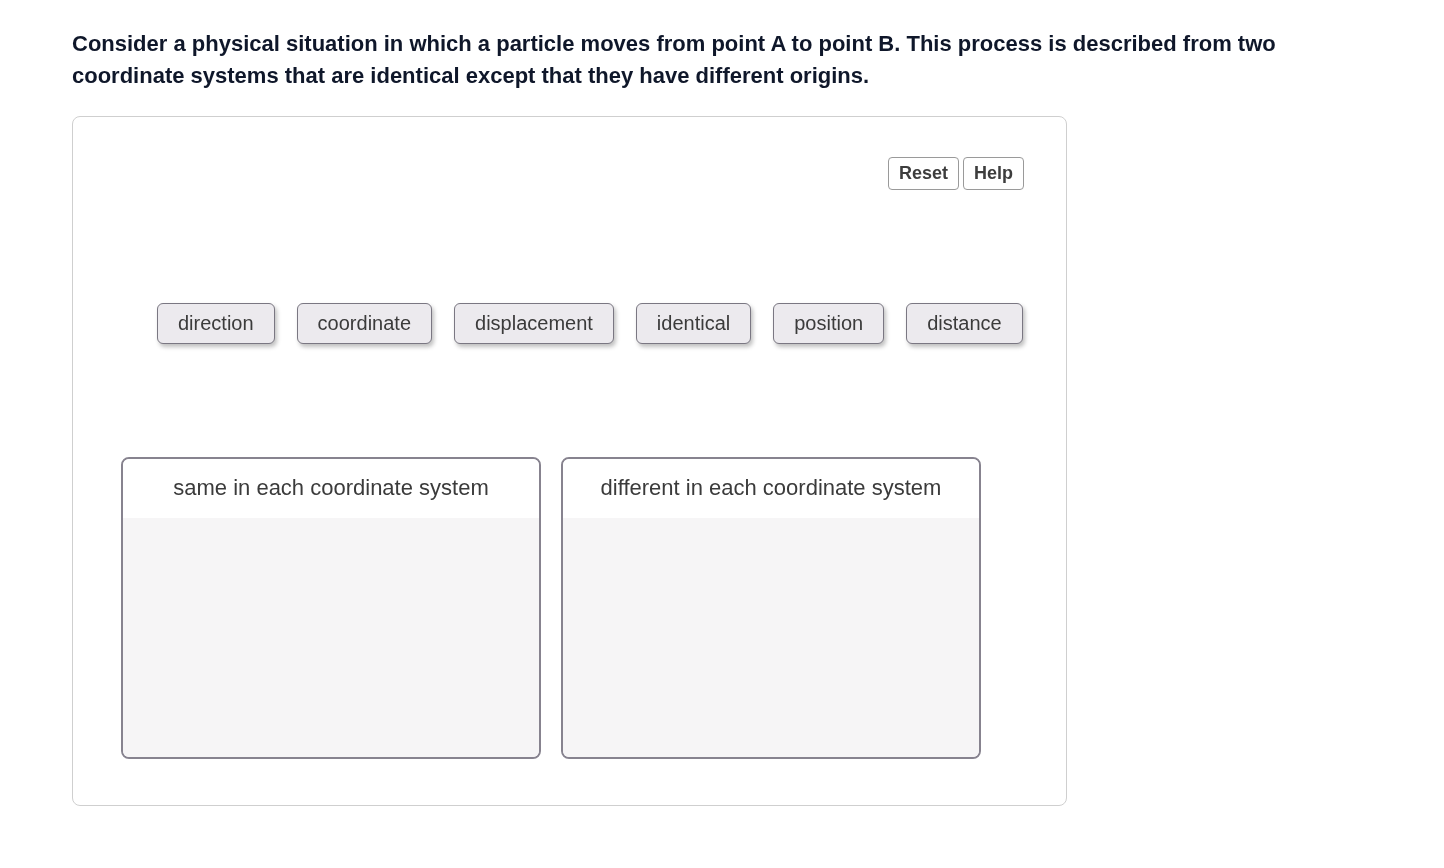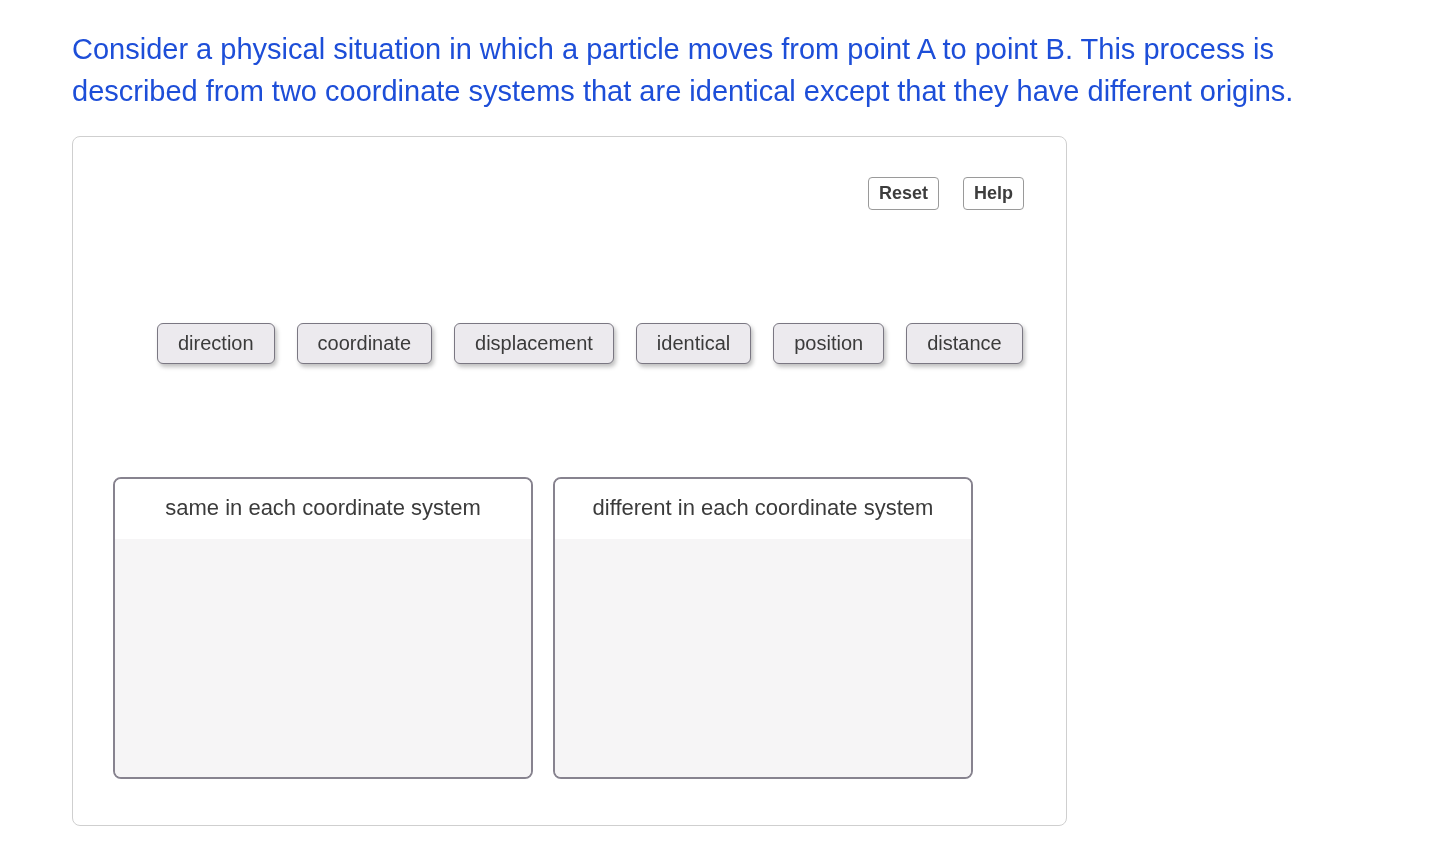--- a/index.html
+++ b/index.html
@@ -3,43 +3,44 @@
   <meta charset="utf-8">
   <style>
     * { box-sizing: border-box; margin: 0; padding: 0; }
     body {
       font-family: Helvetica, Arial, sans-serif;
       background: #ffffff;
       color: #333333;
       padding: 28px 28px 0 72px;
     }
     .question-text {
-      font-size: 29px;
+      font-size: 22px;
       line-height: 1.45;
-      color: #1d4ed8;
+      color: #0f172a;
       max-width: 1320px;
+      font-weight: bold;
     }
     .question-text p {
       margin-bottom: 24px;
     }
     .activity-panel {
       margin-top: 14px;
       border: 1px solid #cfcfcf;
       border-radius: 8px;
       width: 995px;
       height: 690px;
       position: relative;
       background: #ffffff;
     }
     .top-buttons {
       position: absolute;
       top: 40px;
       right: 42px;
       display: flex;
-      gap: 24px;
+      gap: 4px;
     }
     .top-btn {
       background: #ffffff;
       border: 1px solid #9a9a9a;
       border-radius: 4px;
       font-size: 18px;
       font-weight: 700;
       color: #3d3d3d;
       padding: 5px 10px;
       cursor: pointer;
@@ -61,21 +62,21 @@
       font-size: 20px;
       color: #3b3b3b;
       cursor: grab;
       box-shadow: 2px 3px 4px rgba(0,0,0,0.25);
       user-select: none;
       font-family: inherit;
     }
     .bins-row {
       position: absolute;
       top: 340px;
-      left: 40px;
+      left: 48px;
       display: flex;
       gap: 20px;
     }
     .bin {
       width: 420px;
       height: 302px;
       border: 2px solid #87838f;
       border-radius: 8px;
       background: #f6f5f6;
       display: flex;

